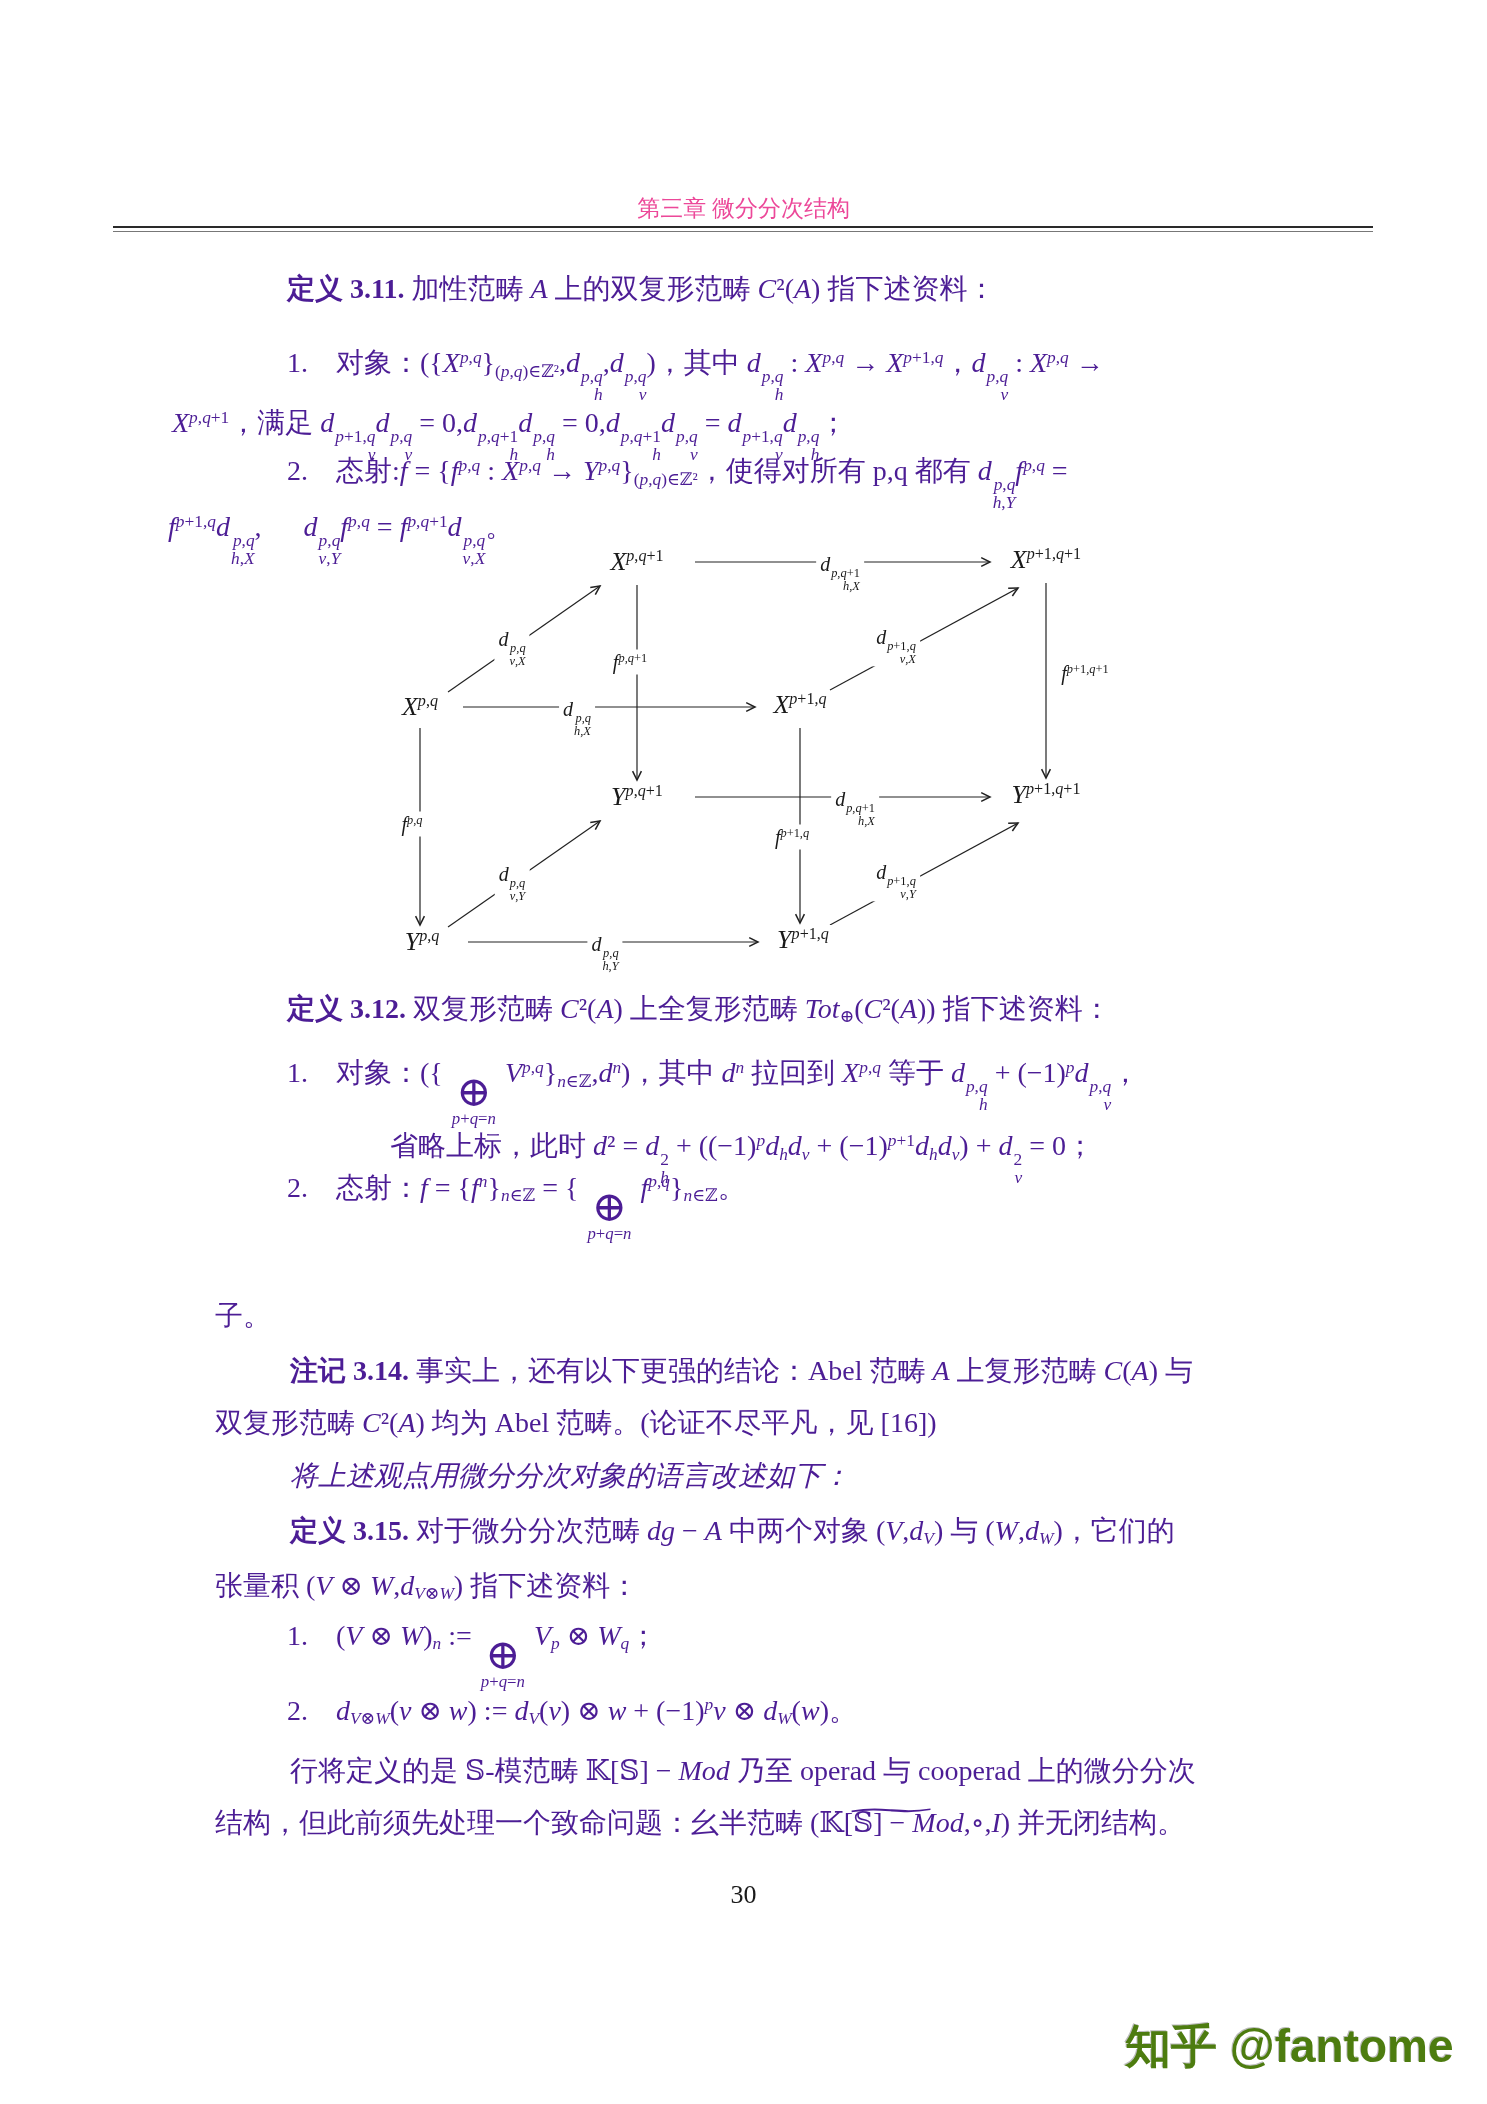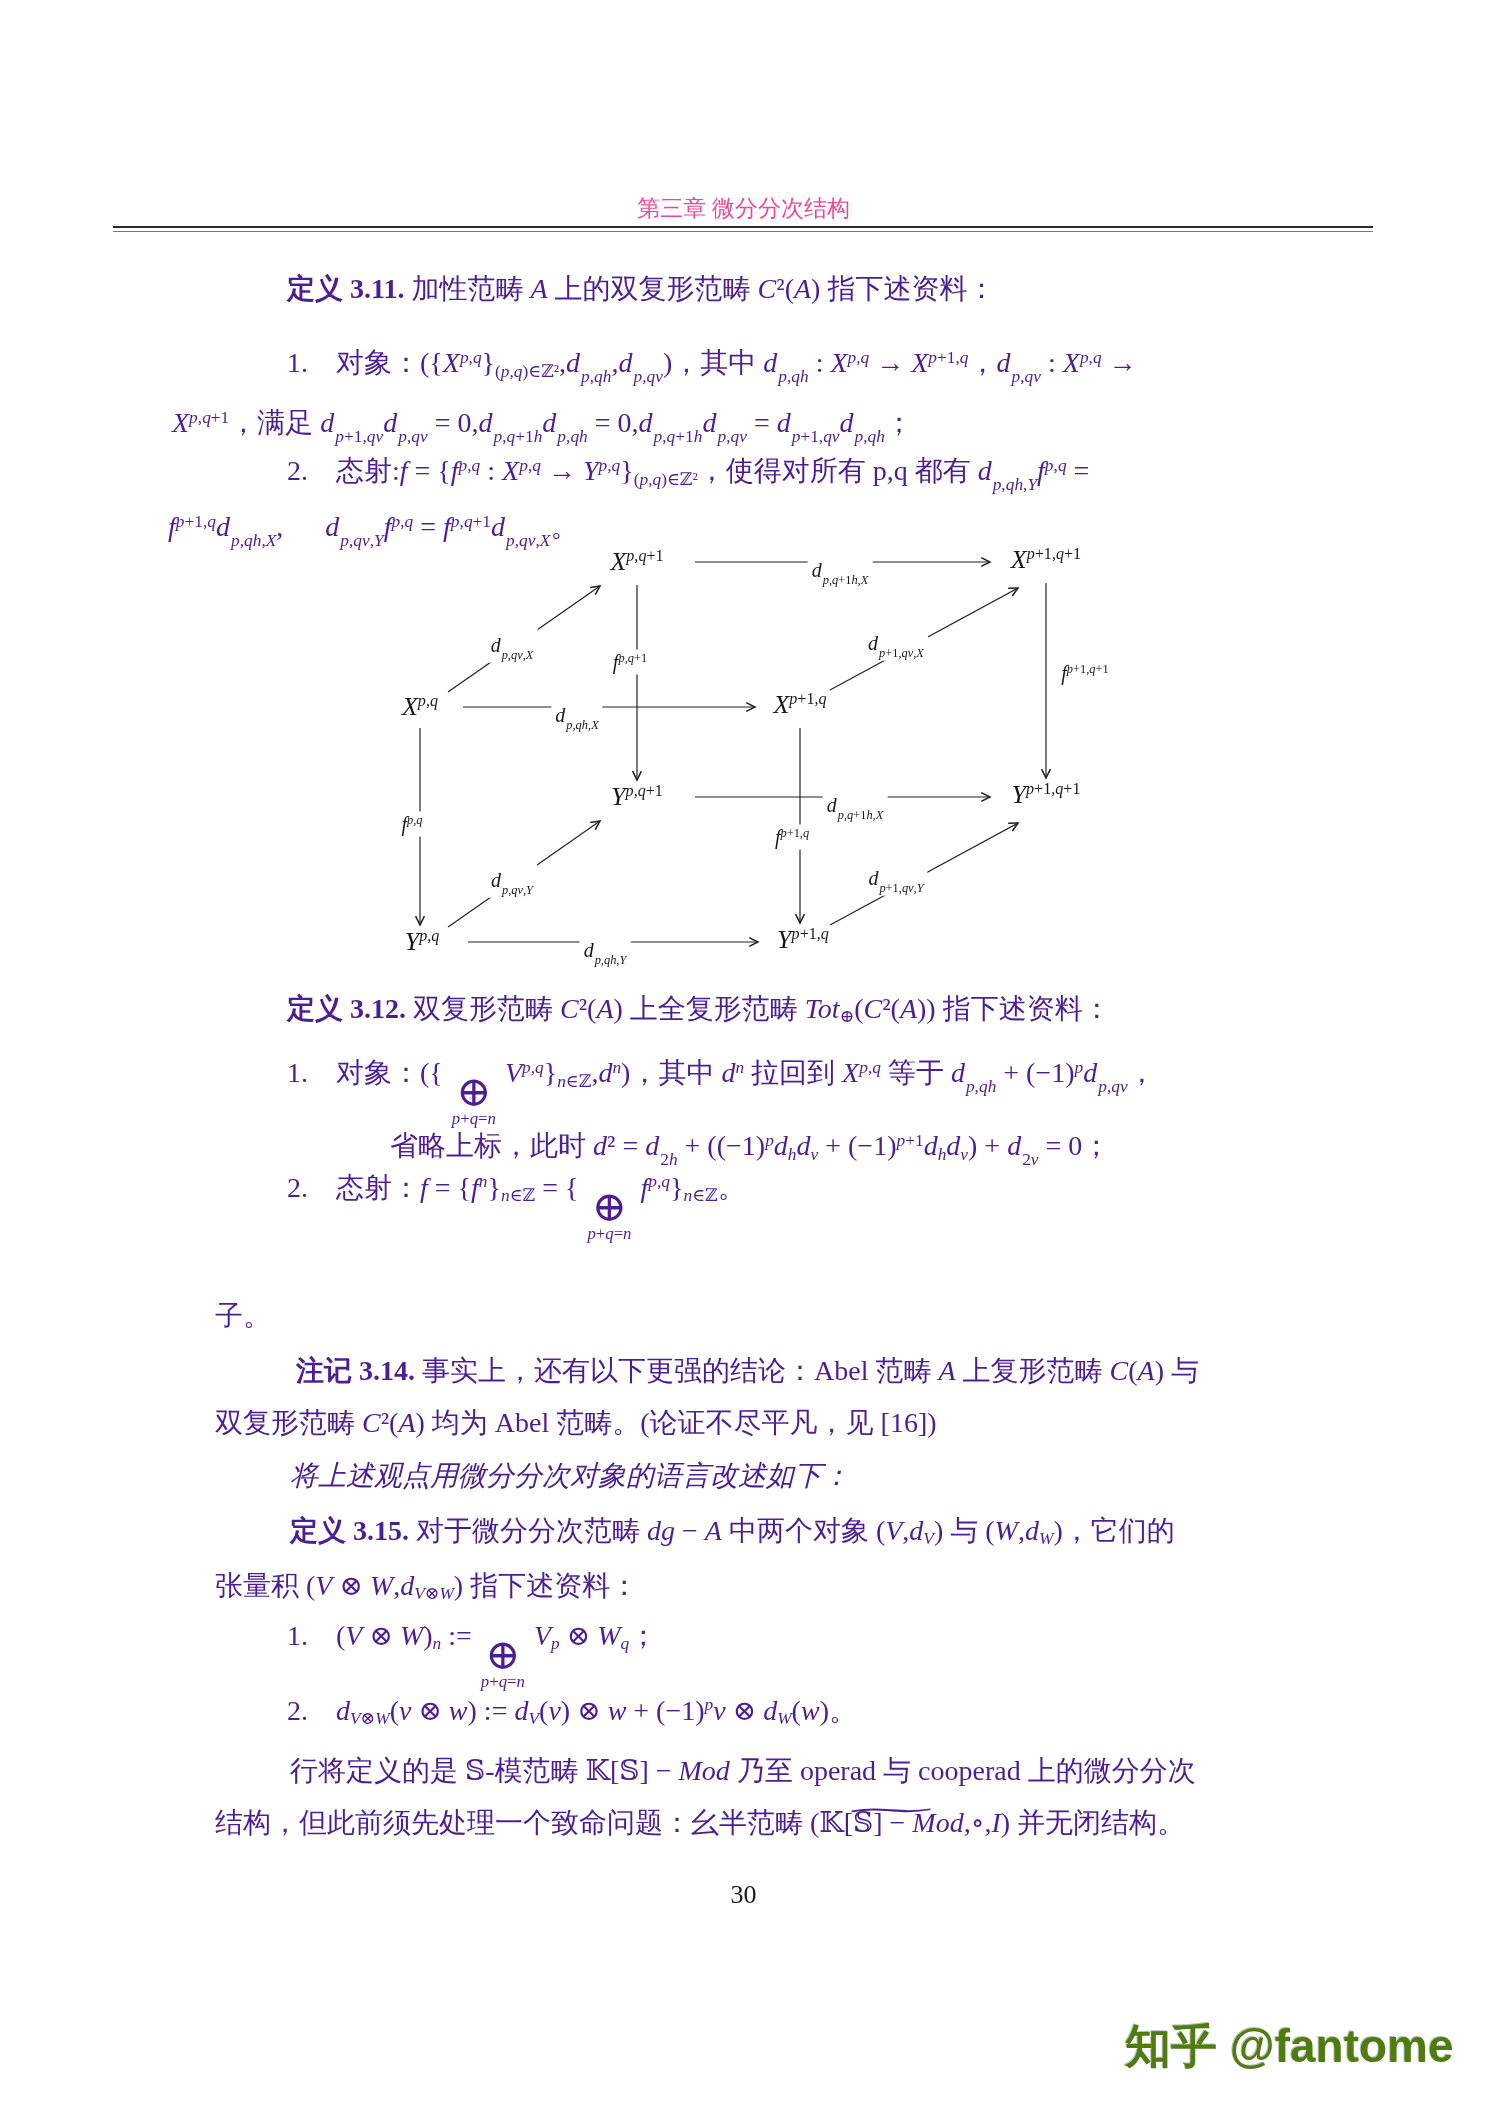--- a/index.html
+++ b/index.html
@@ -24,21 +24,21 @@
     text-align:center;
     font-size:23px;
     color:#ec4899;
   }
   .rule{position:absolute;background:#2a2a2a;}
   sup,sub{font-size:0.62em;line-height:0;}
   sup{vertical-align:0.55em;}
   sub{vertical-align:-0.25em;}
   .ss{
     display:inline-flex;
-    flex-direction:row;
+    flex-direction:column;
     align-items:flex-end;
     font-size:0.62em;
     line-height:1.02;
     vertical-align:-0.55em;
     margin-left:1px;
     margin-top:36px;
   }
   .ss sup,.ss sub{font-size:1em;vertical-align:baseline;line-height:1.02;}
   .bigop{
     display:inline-flex;
@@ -245,21 +245,21 @@
         <sup>2</sup>
         <sub><i>v</i></sub>
       </span> = 0；</div>
   <div class="line" style="left:287px;top:1170px;">2. 态射：<i>f</i> = {<i>f</i><sup><i>n</i></sup>}<sub><i>n</i>∈ℤ</sub> = { <span class="bigop">
         <span class="bigop-sym">⊕</span>
         <span class="bigop-sub"><i>p</i>+<i>q</i>=<i>n</i></span>
       </span> <i>f</i><sup><i>p</i>,<i>q</i></sup>}<sub><i>n</i>∈ℤ</sub>。</div>
 
   <div class="line" style="left:215px;top:1298px;">子。</div>
 
-  <div class="line" style="left:296px;top:1353px;"><b>注记 3.14.</b> 事实上，还有以下更强的结论：Abel 范畴 <i>A</i> 上复形范畴 <i>C</i>(<i>A</i>) 与</div>
+  <div class="line" style="left:290px;top:1353px;"><b>注记 3.14.</b> 事实上，还有以下更强的结论：Abel 范畴 <i>A</i> 上复形范畴 <i>C</i>(<i>A</i>) 与</div>
   <div class="line" style="left:215px;top:1405px;">双复形范畴 <i>C</i>²(<i>A</i>) 均为 Abel 范畴。(论证不尽平凡，见 [16])</div>
 
   <div class="line" style="left:290px;top:1458px;font-style:italic;">将上述观点用微分分次对象的语言改述如下：</div>
 
   <div class="line" style="left:290px;top:1513px;"><b>定义 3.15.</b> 对于微分分次范畴 <i>dg</i> − <i>A</i> 中两个对象 (<i>V</i>,<i>d</i><sub><i>V</i></sub>) 与 (<i>W</i>,<i>d</i><sub><i>W</i></sub>)，它们的</div>
   <div class="line" style="left:215px;top:1568px;">张量积 (<i>V</i> ⊗ <i>W</i>,<i>d</i><sub><i>V</i>⊗<i>W</i></sub>) 指下述资料：</div>
   <div class="line" style="left:287px;top:1618px;">1. (<i>V</i> ⊗ <i>W</i>)<sub><i>n</i></sub> := <span class="bigop">
         <span class="bigop-sym">⊕</span>
         <span class="bigop-sub"><i>p</i>+<i>q</i>=<i>n</i></span>
       </span> <i>V</i><sub><i>p</i></sub> ⊗ <i>W</i><sub><i>q</i></sub>；</div>

